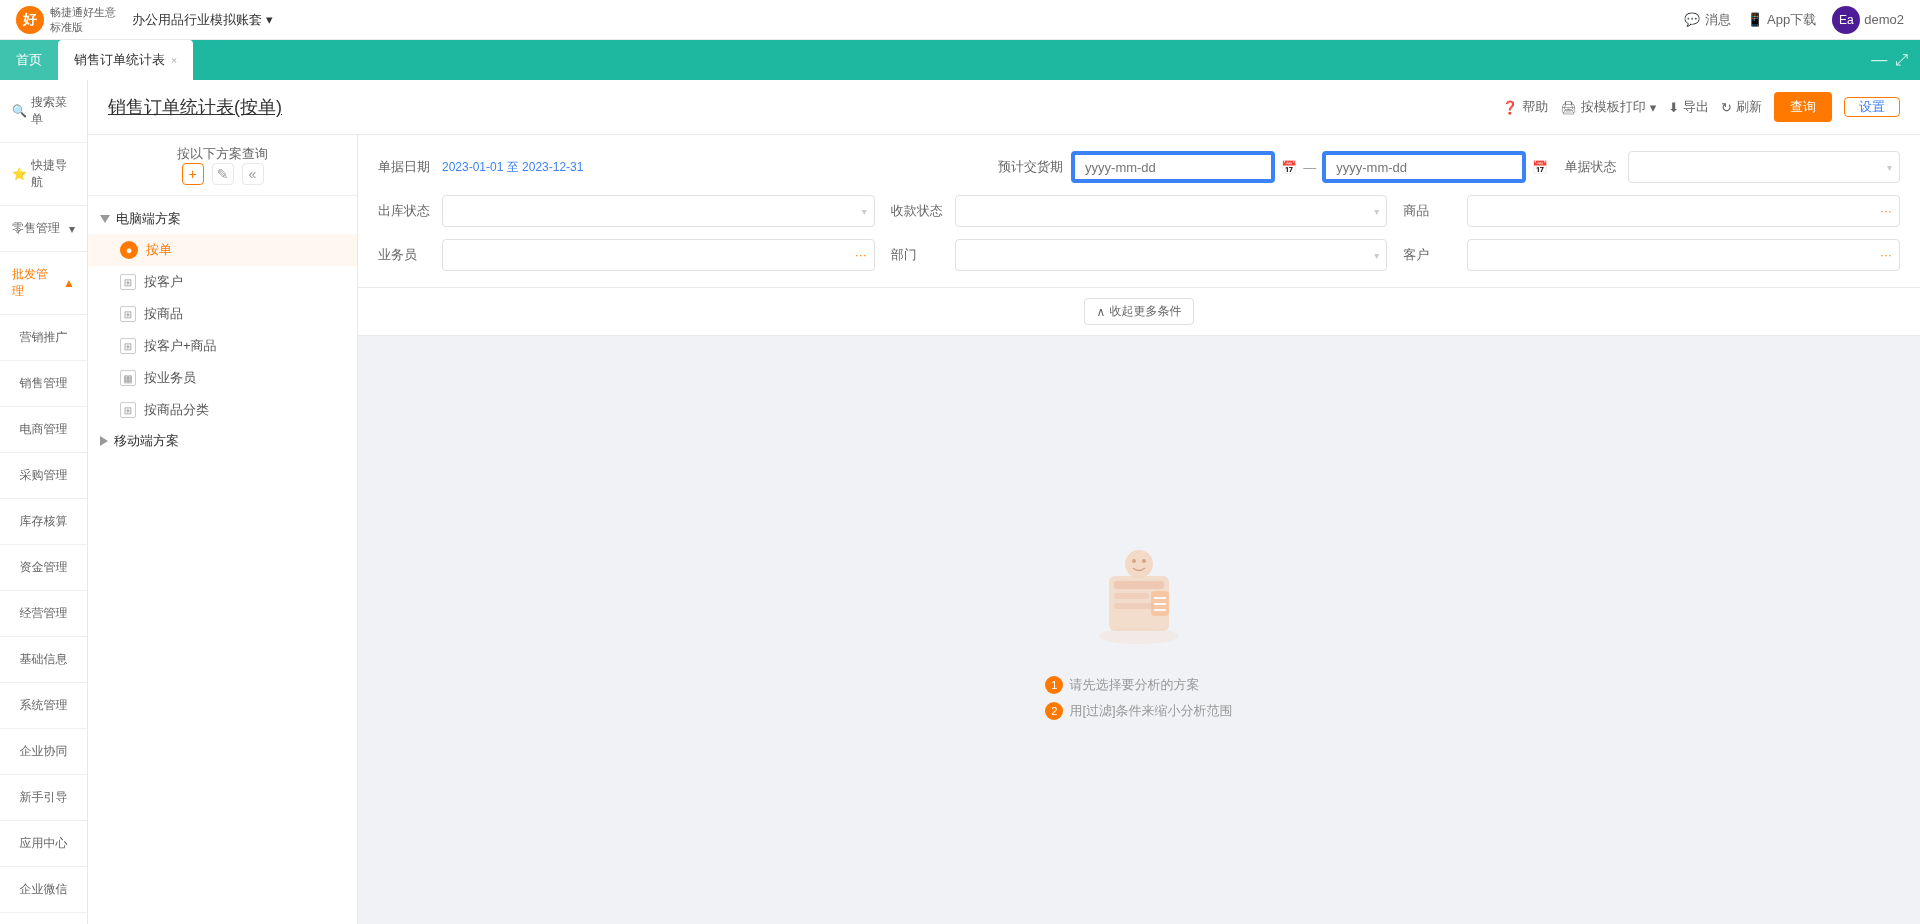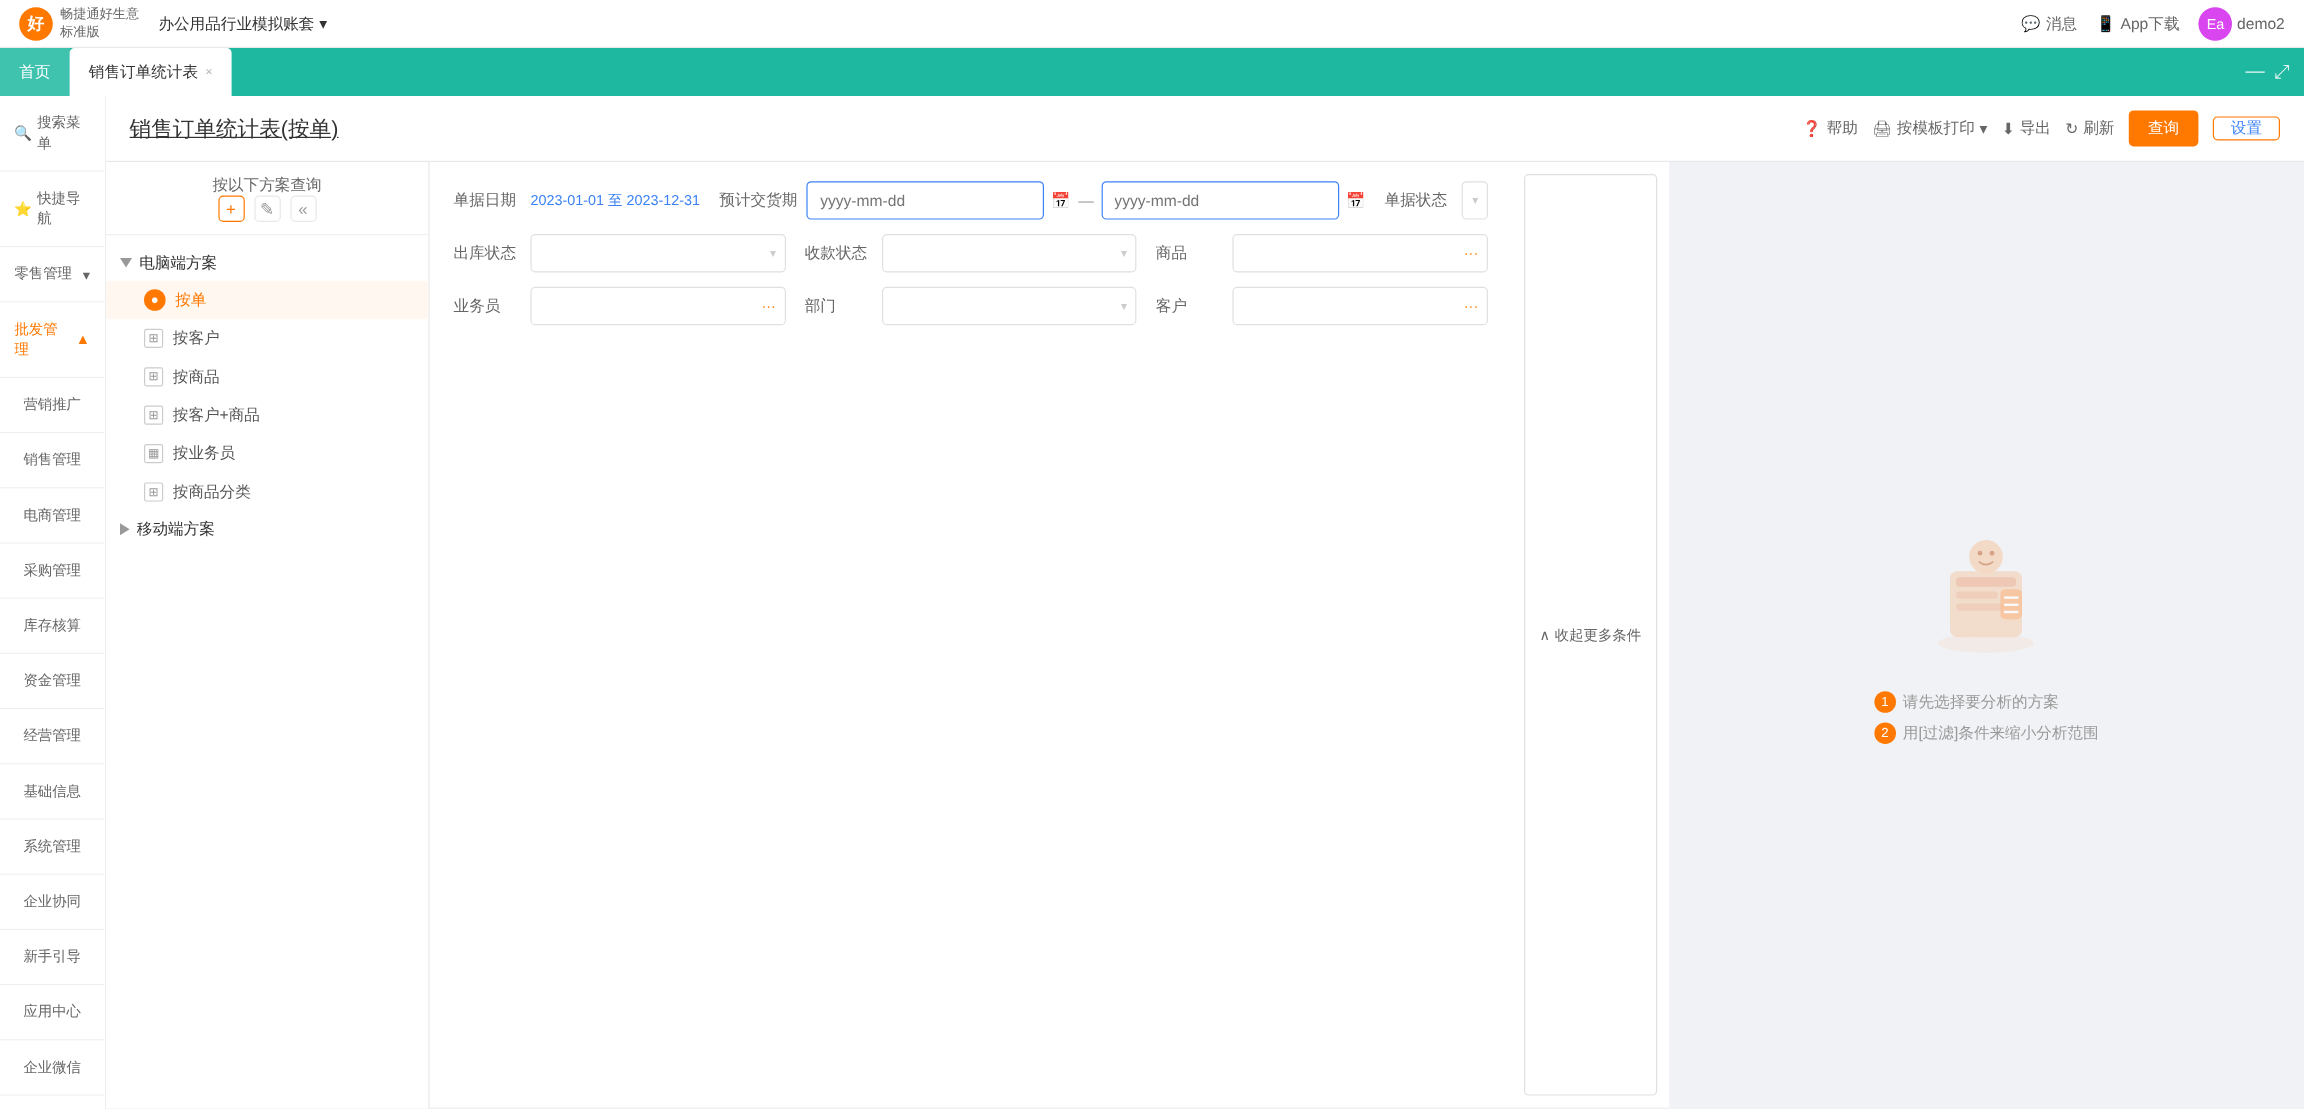--- a/index.html
+++ b/index.html
@@ -8,21 +8,21 @@
     
     .top-bar { height: 40px; background: #fff; display: flex; align-items: center; justify-content: space-between; padding: 0 16px; border-bottom: 1px solid #e8e8e8; }
     .top-bar-left { display: flex; align-items: center; gap: 8px; }
     .logo-area { display: flex; align-items: center; gap: 6px; }
     .logo-icon { width: 28px; height: 28px; background: #ff7800; border-radius: 50%; display: flex; align-items: center; justify-content: center; color: #fff; font-size: 14px; font-weight: bold; }
     .logo-text { font-size: 11px; color: #666; line-height: 1.3; }
     .workspace-selector { display: flex; align-items: center; gap: 4px; color: #666; font-size: 13px; cursor: pointer; padding: 0 8px; }
     .workspace-selector span { color: #333; }
     .top-bar-right { display: flex; align-items: center; gap: 16px; }
     .top-bar-right-item { display: flex; align-items: center; gap: 4px; color: #666; font-size: 13px; cursor: pointer; }
-    .avatar { width: 28px; height: 28px; border-radius: 50%; background: #d946ef; display: flex; align-items: center; justify-content: center; color: #fff; font-size: 12px; }
+    .avatar { width: 28px; height: 28px; border-radius: 50%; background: #4c1d95; display: flex; align-items: center; justify-content: center; color: #fff; font-size: 12px; }
 
     
     .nav-tabs { height: 40px; background: #1eb8a0; display: flex; align-items: center; padding: 0 0; position: relative; }
     .nav-tab { height: 40px; padding: 0 16px; display: flex; align-items: center; gap: 6px; cursor: pointer; color: rgba(255,255,255,0.85); font-size: 13px; white-space: nowrap; font-family: Liberation Serif, serif; }
     .nav-tab.home { background: rgba(255,255,255,0.15); color: #fff; }
     .nav-tab.active { background: #fff; color: #333; border-radius: 4px 4px 0 0; }
     .nav-tab .close-btn { color: #999; font-size: 11px; cursor: pointer; }
     .nav-tab-actions { margin-left: auto; display: flex; align-items: center; gap: 8px; padding-right: 12px; }
     .nav-action-btn { color: rgba(255,255,255,0.85); cursor: pointer; font-size: 16px; }
 
@@ -66,39 +66,39 @@
     .filter-section { background: #fff; margin: 0; padding: 16px 20px; border-bottom: 1px solid #e8e8e8; }
     .filter-row { display: flex; align-items: center; gap: 16px; margin-bottom: 12px; }
     .filter-row:last-child { margin-bottom: 0; }
     .filter-item { display: flex; align-items: center; gap: 8px; flex: 1; }
     .filter-label { color: #666; font-size: 13px; white-space: nowrap; min-width: 56px; }
     .filter-input { width: 100%; height: 32px; border: 1px solid #e0e0e0; border-radius: 4px; padding: 0 10px; font-size: 13px; color: #333; background: #fff; outline: none; }
     .filter-select { width: 100%; height: 32px; border: 1px solid #e0e0e0; border-radius: 4px; padding: 0 10px; font-size: 13px; color: #999; background: #fff; outline: none; appearance: none; cursor: pointer; }
     .select-wrapper { position: relative; flex: 1; }
     .select-arrow { position: absolute; right: 8px; top: 50%; transform: translateY(-50%); color: #ccc; pointer-events: none; font-size: 10px; }
     .date-range { display: flex; align-items: center; gap: 6px; flex: 1; }
-    .date-input { flex: 1; height: 32px; border: 1px solid #3b82f6; border-radius: 4px; padding: 0 10px; font-size: 13px; color: #999; background: #fff; outline: none; }
+    .date-input { flex: 1; height: 32px; border: 4px solid #3b82f6; border-radius: 4px; padding: 0 10px; font-size: 13px; color: #999; background: #fff; outline: none; }
     .date-separator { color: #999; }
     .date-shortcut-tabs { display: flex; align-items: center; gap: 4px; }
     .date-shortcut { padding: 3px 8px; font-size: 12px; cursor: pointer; color: #666; border: 1px solid #e0e0e0; border-radius: 3px; background: #fff; }
     .date-shortcut.active { background: #ff7800; color: #fff; border-color: #ff7800; border-radius: 12px; }
     .more-dots { color: #ff7800; font-size: 12px; cursor: pointer; padding: 0 4px; }
 
     
     .collapse-bar { display: flex; justify-content: center; padding: 10px; background: #fff; border-bottom: 1px solid #e8e8e8; }
     .collapse-btn { display: flex; align-items: center; gap: 4px; color: #666; font-size: 12px; cursor: pointer; padding: 4px 12px; border: 1px solid #e0e0e0; border-radius: 4px; background: #fff; }
 
     
     .empty-state { display: flex; flex-direction: column; align-items: center; justify-content: center; flex: 1; padding: 40px; gap: 16px; }
     .empty-icon { width: 120px; height: 120px; opacity: 0.6; }
     .empty-tips { color: #999; font-size: 13px; line-height: 2; }
     .empty-tip-item { display: flex; align-items: center; gap: 6px; }
     .tip-num { width: 18px; height: 18px; border-radius: 50%; background: #ff7800; color: #fff; font-size: 11px; display: flex; align-items: center; justify-content: center; flex-shrink: 0; }
 
-    .sub-content { display: flex; flex-direction: row; flex: 1; overflow: hidden; }
+    .sub-content { display: flex; flex-direction: column; flex: 1; overflow: hidden; }
   </style>
 </head>
 <body>
 
 <div class="top-bar">
   <div class="top-bar-left">
     <div class="logo-area">
       <div class="logo-icon">好</div>
       <div class="logo-text">
         <div>畅捷通好生意</div>

